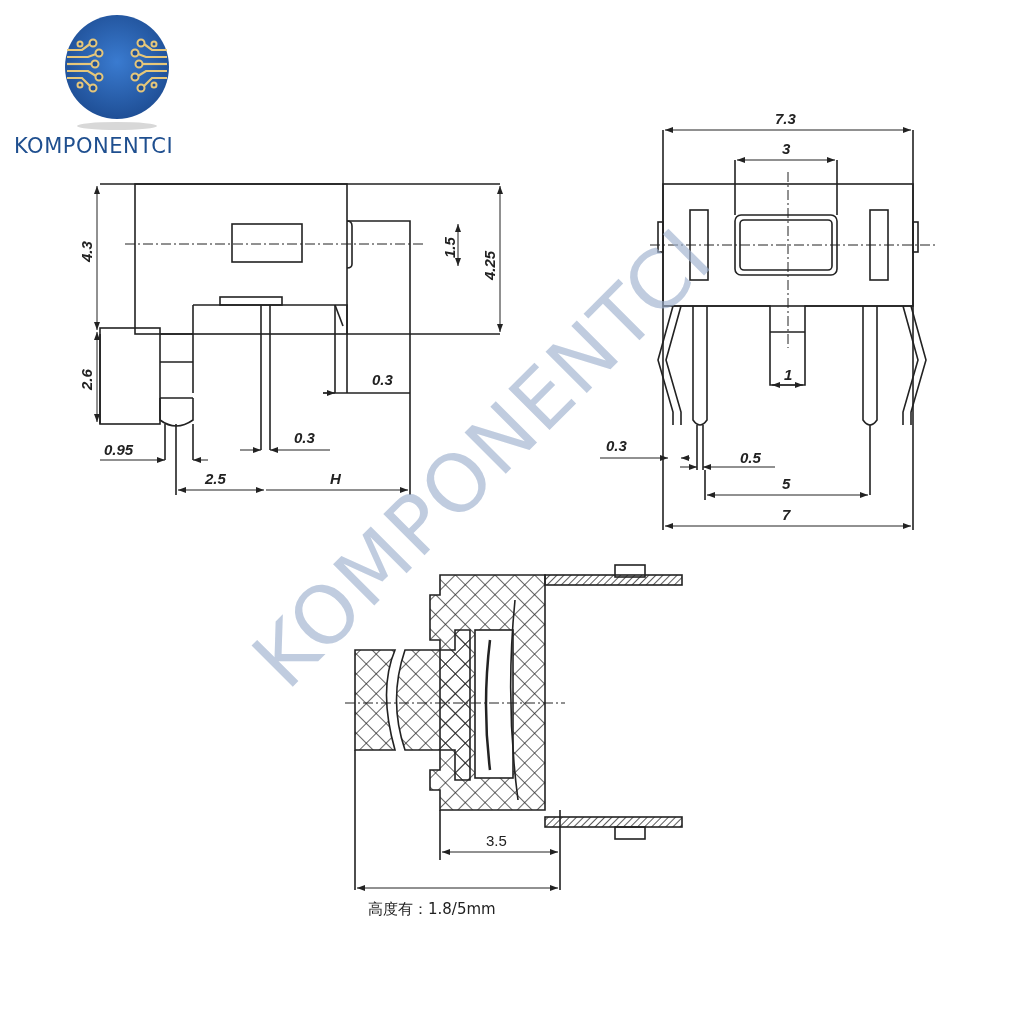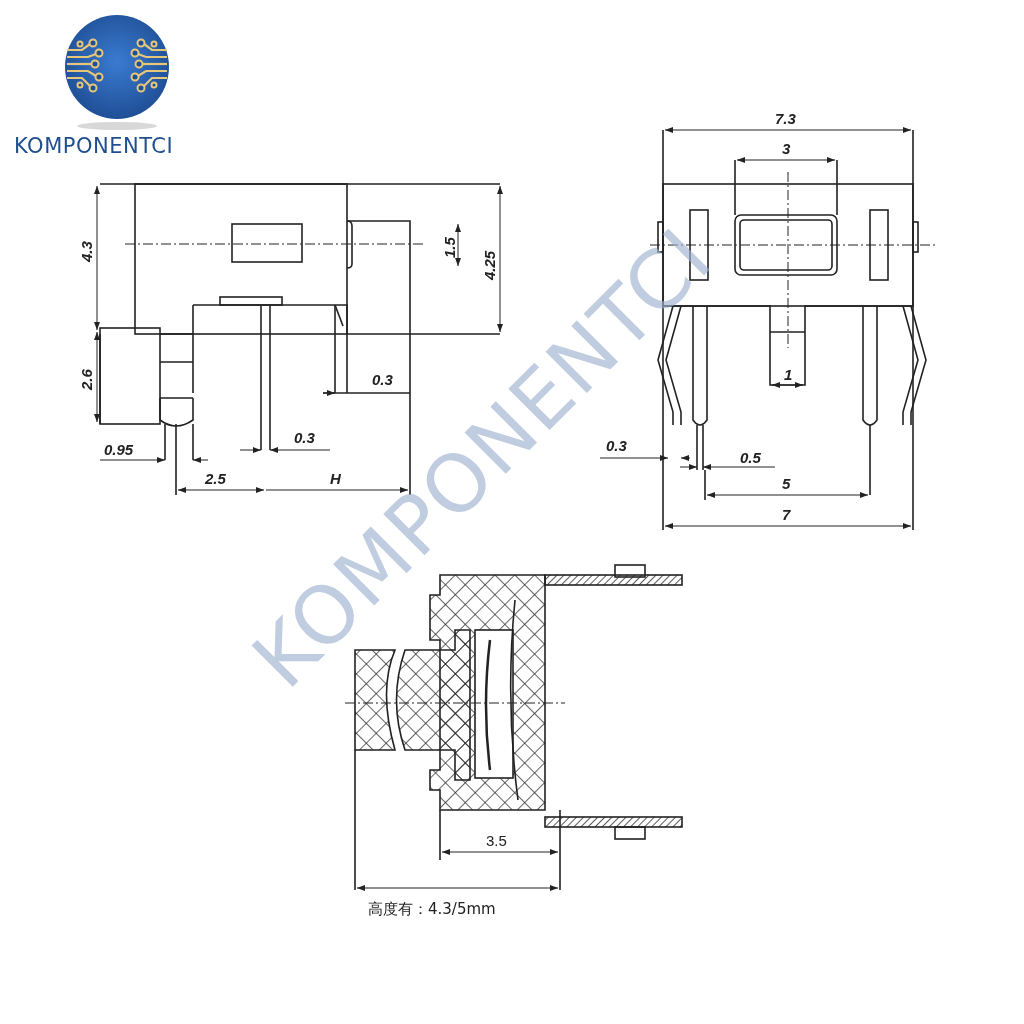--- a/index.html
+++ b/index.html
@@ -178,14 +178,14 @@
     <line x1="345" y1="703" x2="565" y2="703" stroke-dasharray="10,3,2,3" stroke-width="1" fill="none"></line>
     <path d="M440 810 V860 M560 810 V890 M355 750 V890" fill="none"></path>
   </g>
   <g stroke="#222" stroke-width="1" fill="none">
     <line x1="442" y1="852" x2="558" y2="852" marker-start="url(#arr)" marker-end="url(#arr)"></line>
     <line x1="357" y1="888" x2="558" y2="888" marker-start="url(#arr)" marker-end="url(#arr)"></line>
   </g>
   <text class="dim" x="486" y="846" style="font-style:normal;font-weight:normal">3.5</text>
 </svg>
 
-<div class="note">高度有：4.3/5mm</div>
+<div class="note">高度有：1.8/5mm</div>
 <div class="wm">KOMPONENTCI</div>
 
 </body></html>

